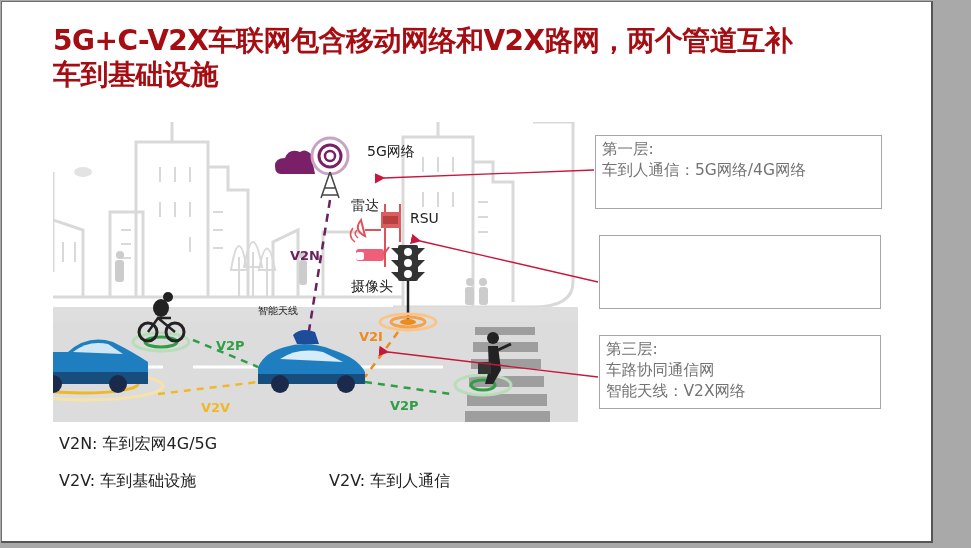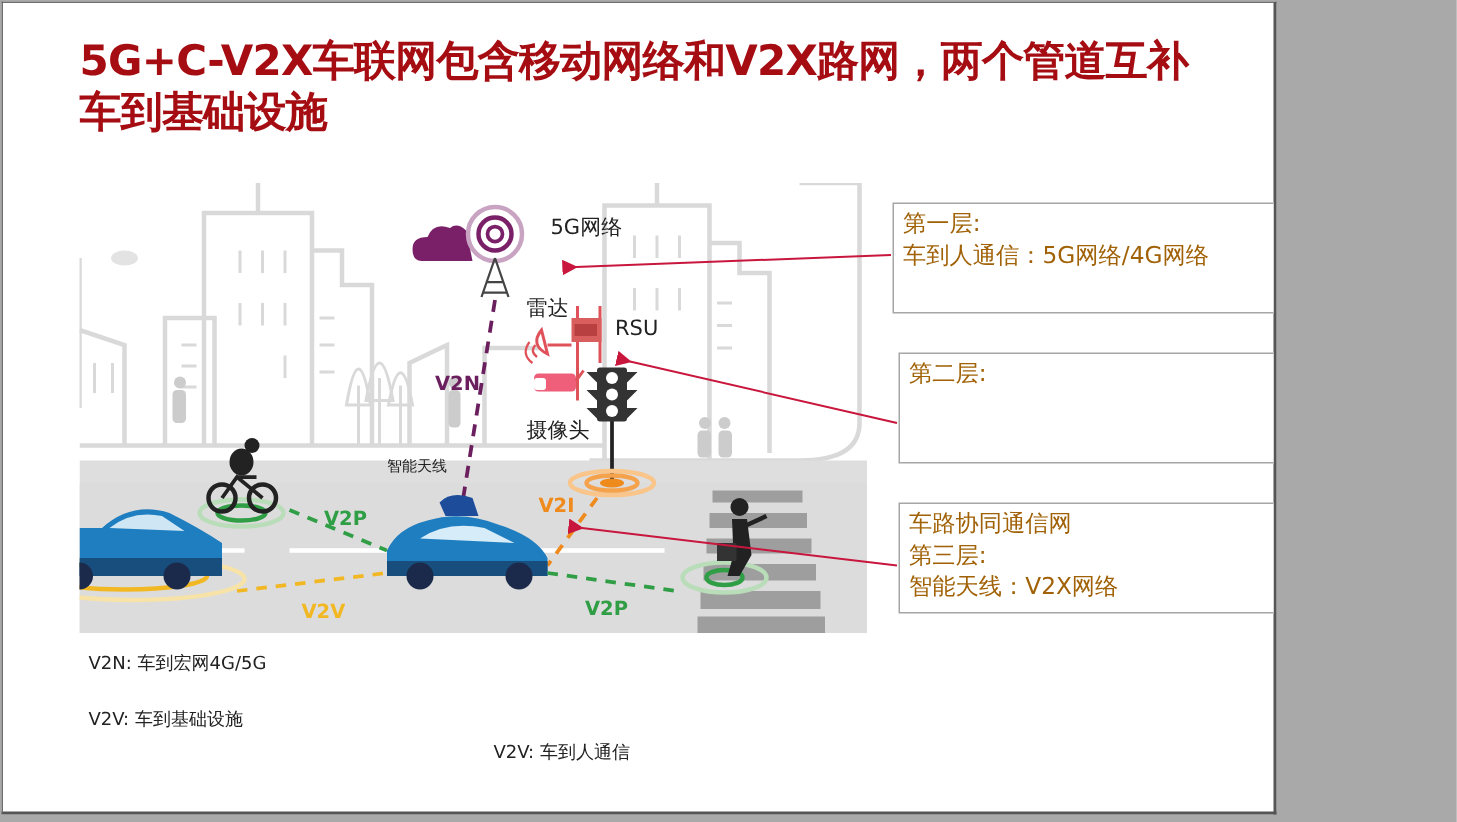--- a/index.html
+++ b/index.html
@@ -1,38 +1,38 @@
 <!DOCTYPE html>
 <html><head>
   <meta charset="utf-8">
   <style>
     * { margin: 0; padding: 0; box-sizing: border-box; }
     html, body { width: 971px; height: 548px; overflow: hidden; background: #a9a9a9; }
     body { font-family: "DejaVu Sans", "Liberation Sans", sans-serif; position: relative; }
     .slide {
-      position: absolute; left: 1px; top: 1px; width: 850px; height: 542px;
+      position: absolute; left: 1px; top: 1px; width: 932px; height: 542px;
       background: #ffffff; border-left: 1px solid #6e6e6e; border-top: 1px solid #6e6e6e;
       border-right: 2px solid #555; border-bottom: 2px solid #555;
       overflow: hidden;
     }
     .title {
       position: absolute; left: 51px; top: 22px; width: 880px;
       color: #a50d12; font-weight: bold; font-size: 28px; line-height: 34px;
       letter-spacing: -0.5px;
       font-family: "DejaVu Sans", "Liberation Sans", sans-serif;
     }
     .scene { position: absolute; left: 51px; top: 120px; width: 525px; height: 300px; }
     .layer-box {
       position: absolute; border: 1px solid #a6a6a6; background: #fff;
-      padding: 3px 6px; font-size: 15.5px; line-height: 21px; color: #a16207;
+      padding: 3px 6px; font-size: 15.5px; line-height: 21px; color: #737373;
       font-family: "DejaVu Sans", "Liberation Sans", sans-serif;
     }
     .layer-box span { display: block; white-space: nowrap; }
     .legend {
-      position: absolute; font-size: 12px; color: #222; white-space: nowrap;
+      position: absolute; font-size: 16px; color: #222; white-space: nowrap;
       font-family: "DejaVu Sans", "Liberation Sans", sans-serif;
     }
     .arrows { position: absolute; left: 0; top: 0; width: 971px; height: 548px; pointer-events: none; }
     .svg-text { font-family: "DejaVu Sans", "Liberation Sans", sans-serif; }
   </style>
 </head>
 <body>
 
 <div class="slide">
 
@@ -218,31 +218,30 @@
       <path d="M445,228 L458,222" stroke="#222" stroke-width="3"></path>
       <rect x="425" y="240" width="13" height="12" fill="#333"></rect>
     </g>
   </svg>
 
   <div class="layer-box" style="left:593px; top:133px; width:287px; height:74px;">
     <span>第一层:</span>
     <span>车到人通信：5G网络/4G网络</span>
   </div>
   <div class="layer-box" style="left:597px; top:233px; width:282px; height:74px;">
-    <span>第二层:</span>
   </div>
   <div class="layer-box" style="left:597px; top:333px; width:282px; height:74px;">
+    <span>第三层:</span>
     <span>车路协同通信网</span>
-    <span>第三层:</span>
     <span>智能天线：V2X网络</span>
   </div>
 
   <div class="legend" style="left:57px; top:432px;">V2N: 车到宏网4G/5G</div>
   <div class="legend" style="left:57px; top:469px;">V2V: 车到基础设施</div>
-  <div class="legend" style="left:327px; top:491px;">V2V: 车到人通信</div>
+  <div class="legend" style="left:327px; top:469px;">V2V: 车到人通信</div>
 
 </div>
 
 <svg class="arrows" viewBox="0 0 971 548">
   <defs>
     <marker id="ah" markerWidth="8" markerHeight="8" refX="1" refY="4" orient="auto">
       <path d="M8,0 L0,4 L8,8 Z" fill="#c8163c"></path>
     </marker>
   </defs>
   <line x1="594" y1="170" x2="384" y2="178" stroke="#c8163c" stroke-width="1.3" marker-end="url(#ah)"></line>

